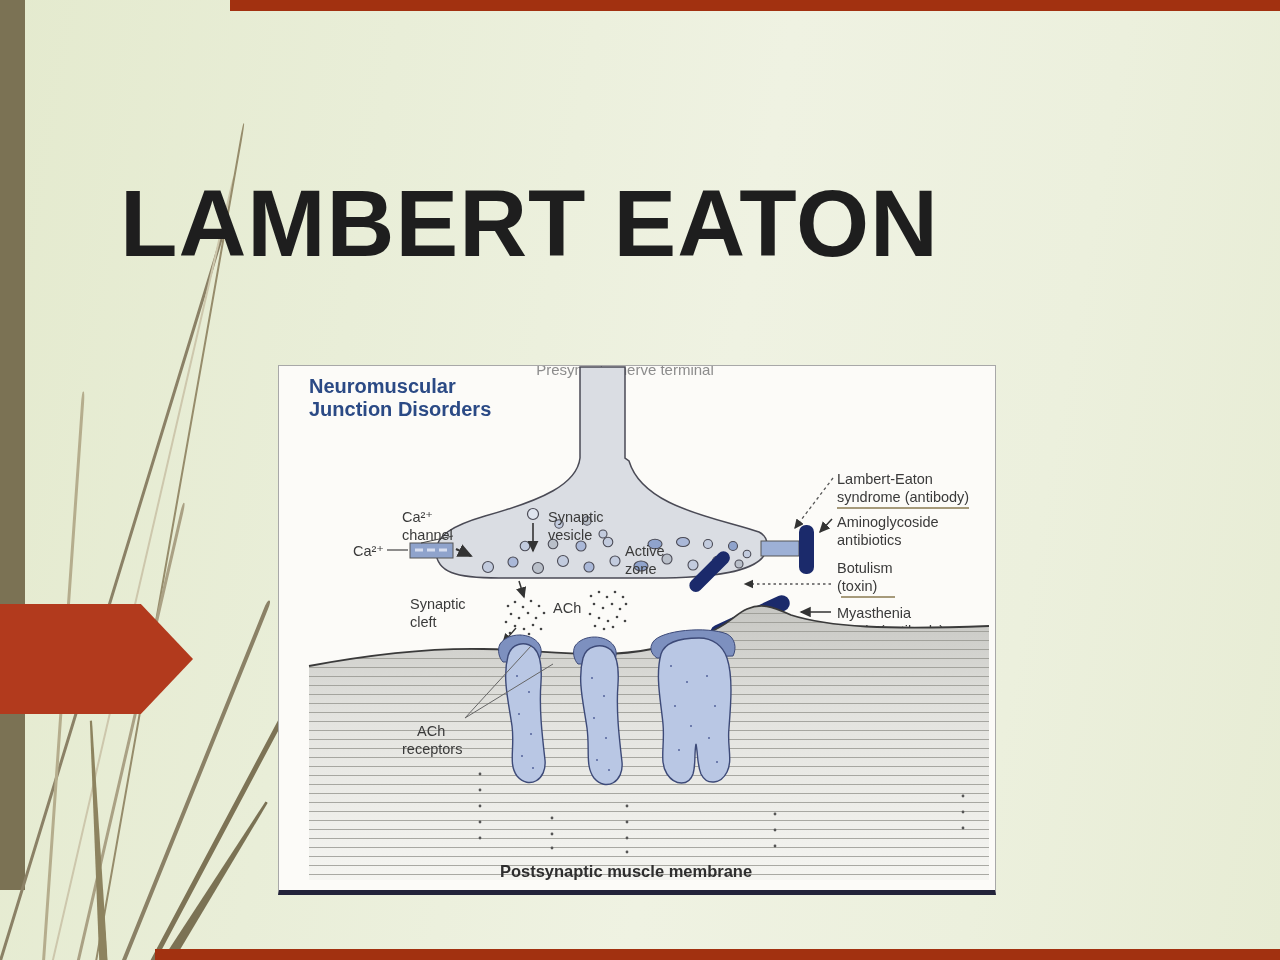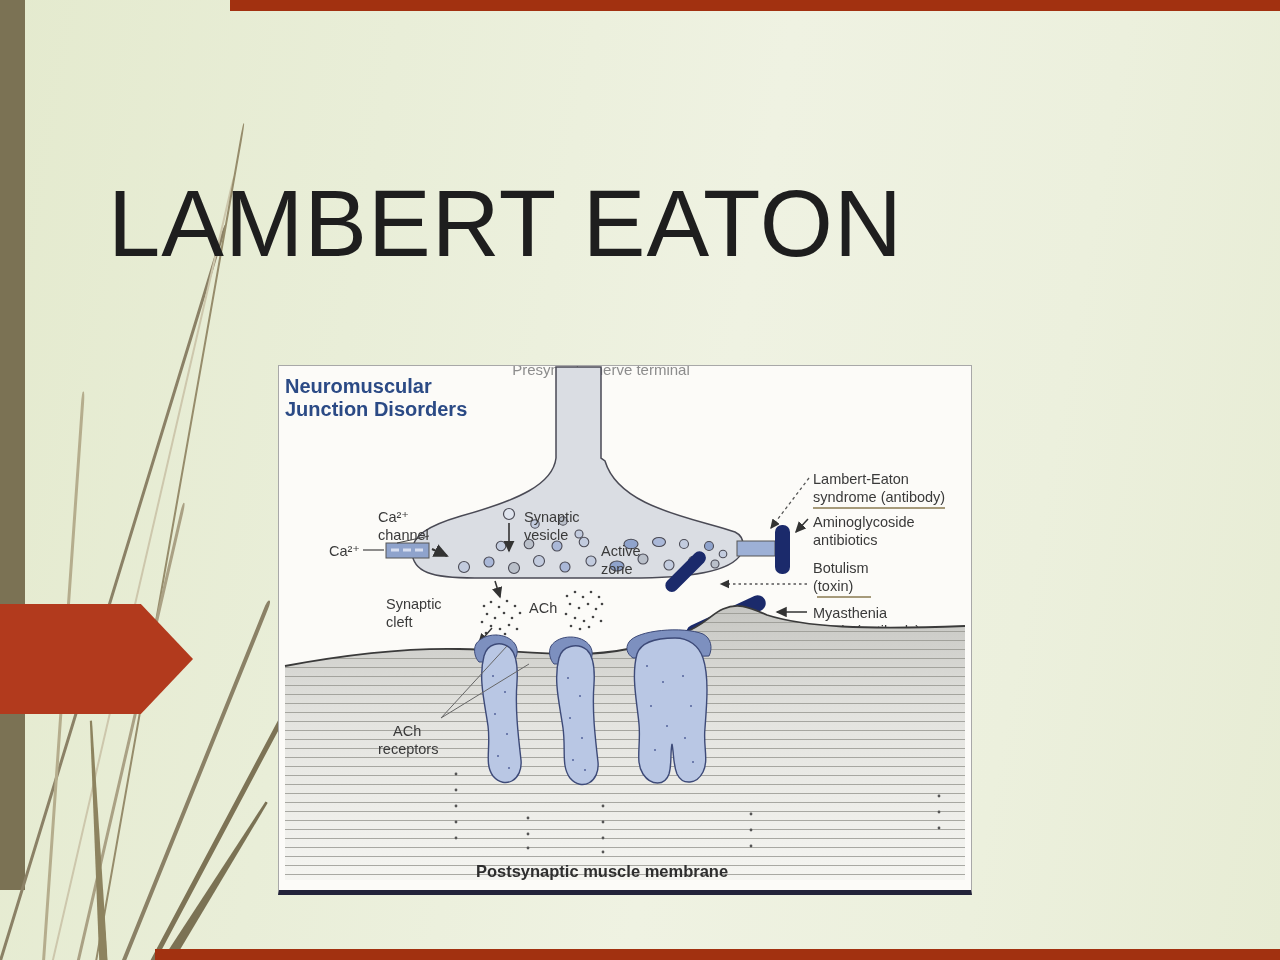--- a/index.html
+++ b/index.html
@@ -12,27 +12,27 @@
   #topbar{top:0;left:230px;right:0;}
   #bottombar{bottom:0;left:155px;right:0;}
   #olivebar{position:absolute;left:0;top:0;width:25px;height:890px;background:#7b7254;z-index:1;}
   .blade{position:absolute;transform-origin:50% 100%;z-index:2;border-radius:40%/2%;}
   .blade.taper{clip-path:polygon(38% 0,62% 0,100% 100%,0 100%);}
   #red-arrow{
     position:absolute;left:0;top:604px;width:193px;height:110px;background:#b23a1d;z-index:3;
     clip-path:polygon(0 0,73% 0,100% 50%,73% 100%,0 100%);
   }
   #title{
-    position:absolute;left:108px;top:170px;z-index:4;
-    font-size:94px;font-weight:400;letter-spacing:1px;color:#1e1e1e;white-space:nowrap;
+    position:absolute;left:120px;top:170px;z-index:4;
+    font-size:94px;font-weight:700;letter-spacing:1px;color:#1e1e1e;white-space:nowrap;
   }
   #panel{
     position:absolute;left:278px;top:365px;width:692px;height:524px;z-index:5;
     background:#fcfbf8;border:1px solid #a8a8a8;border-bottom:5px solid #23233a;
-    box-sizing:content-box;overflow:hidden;
+    box-sizing:content-box;overflow:hidden;padding-left:24px;
   }
   #panel svg{display:block;}
   text{font-family:"Liberation Sans","DejaVu Sans",sans-serif;}
   .lbl{font-size:14.5px;fill:#3a3a3a;}
   .lbl-gray{font-size:15px;fill:#8c8c8c;}
   .hd{font-size:20px;font-weight:bold;fill:#2b4a85;}
   .bold-lbl{font-size:16.5px;font-weight:bold;fill:#2e2e2e;}
 </style>
 </head>
 <body>

